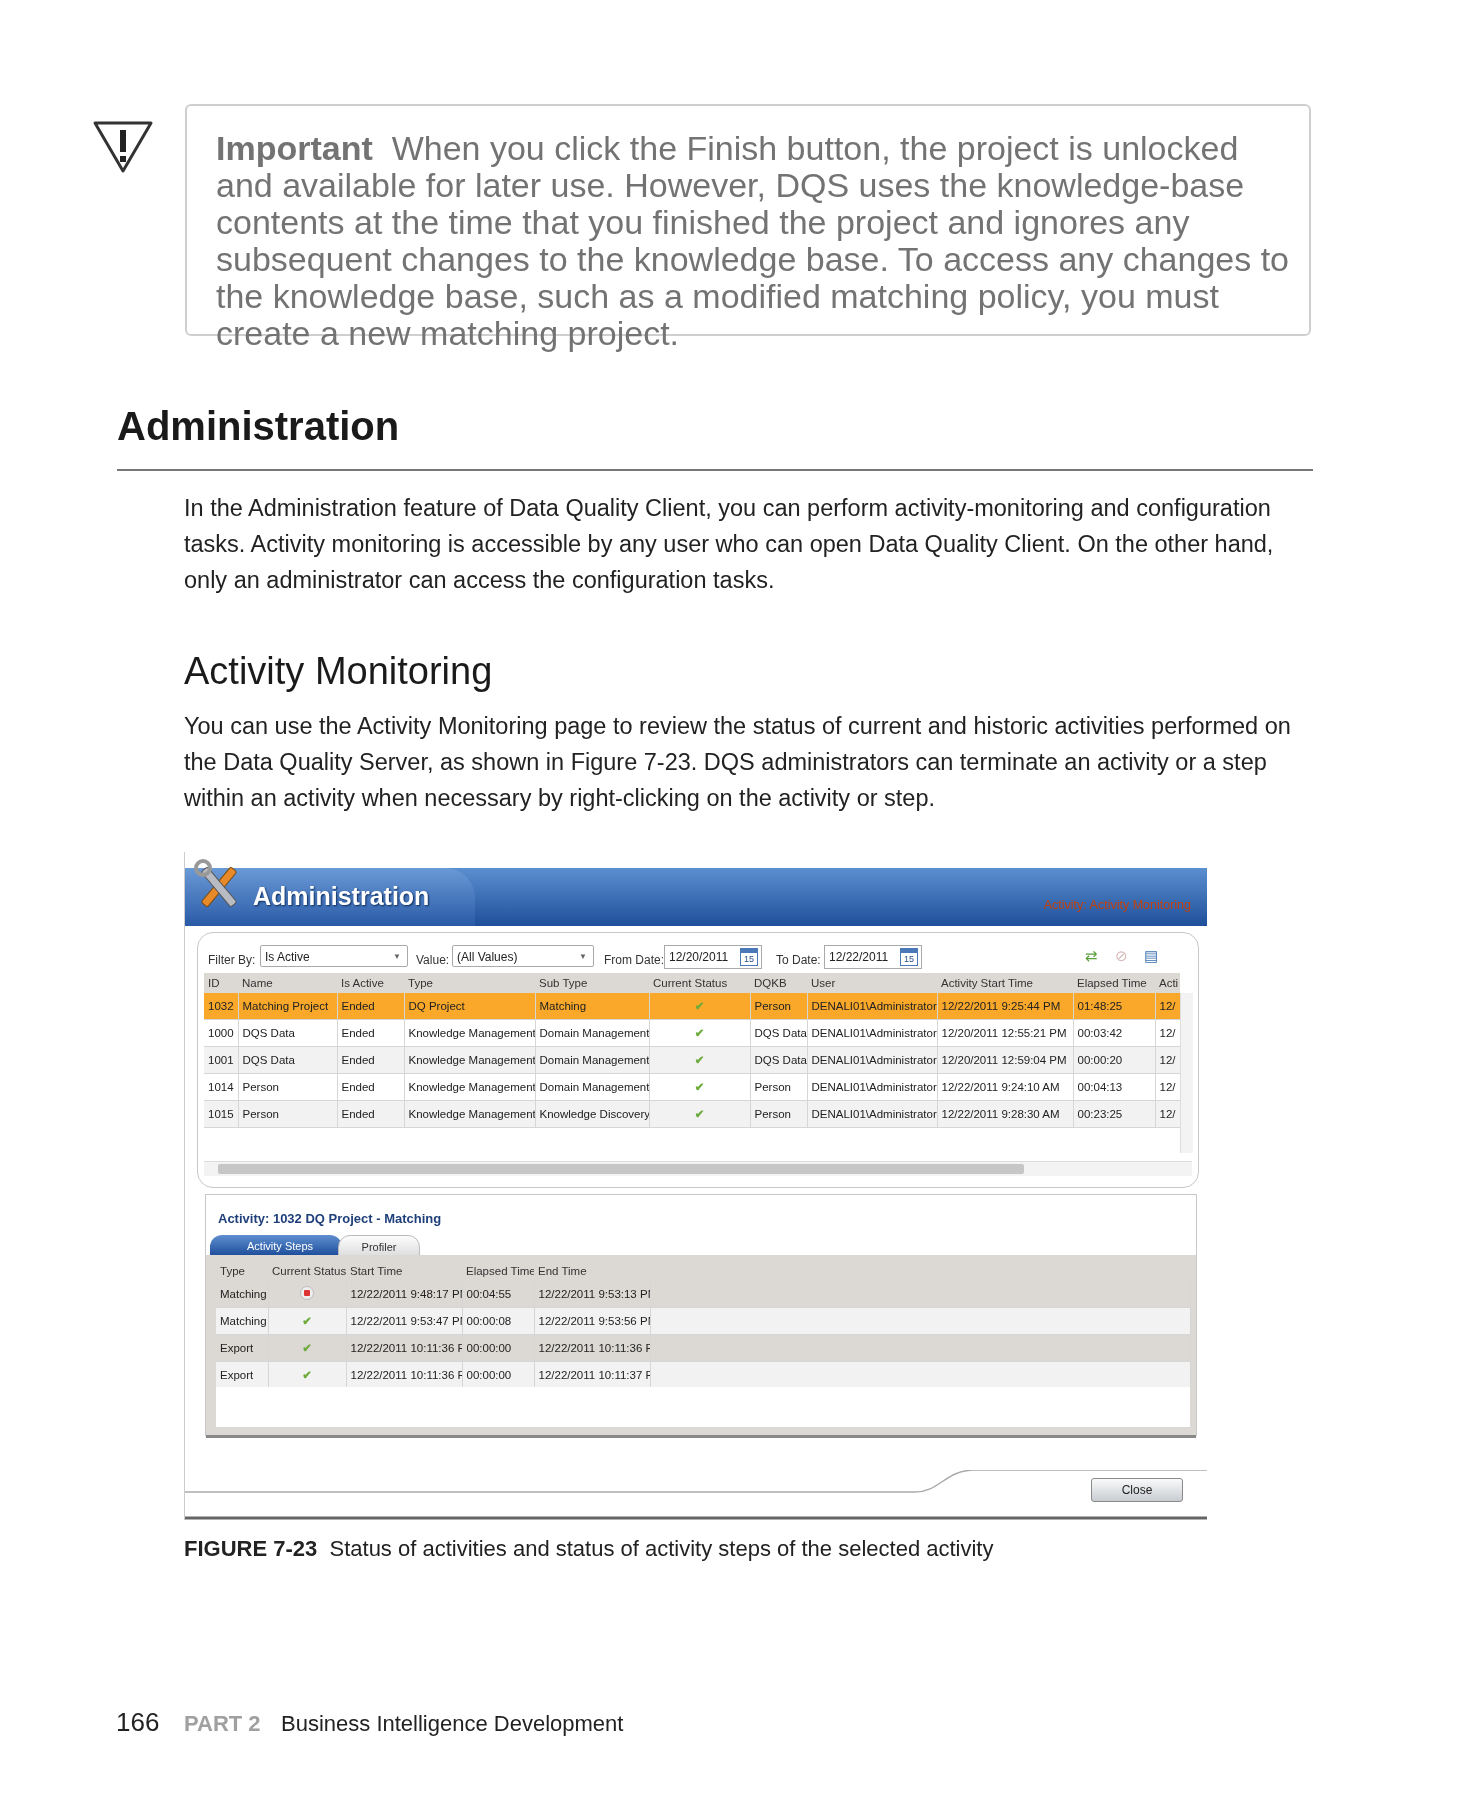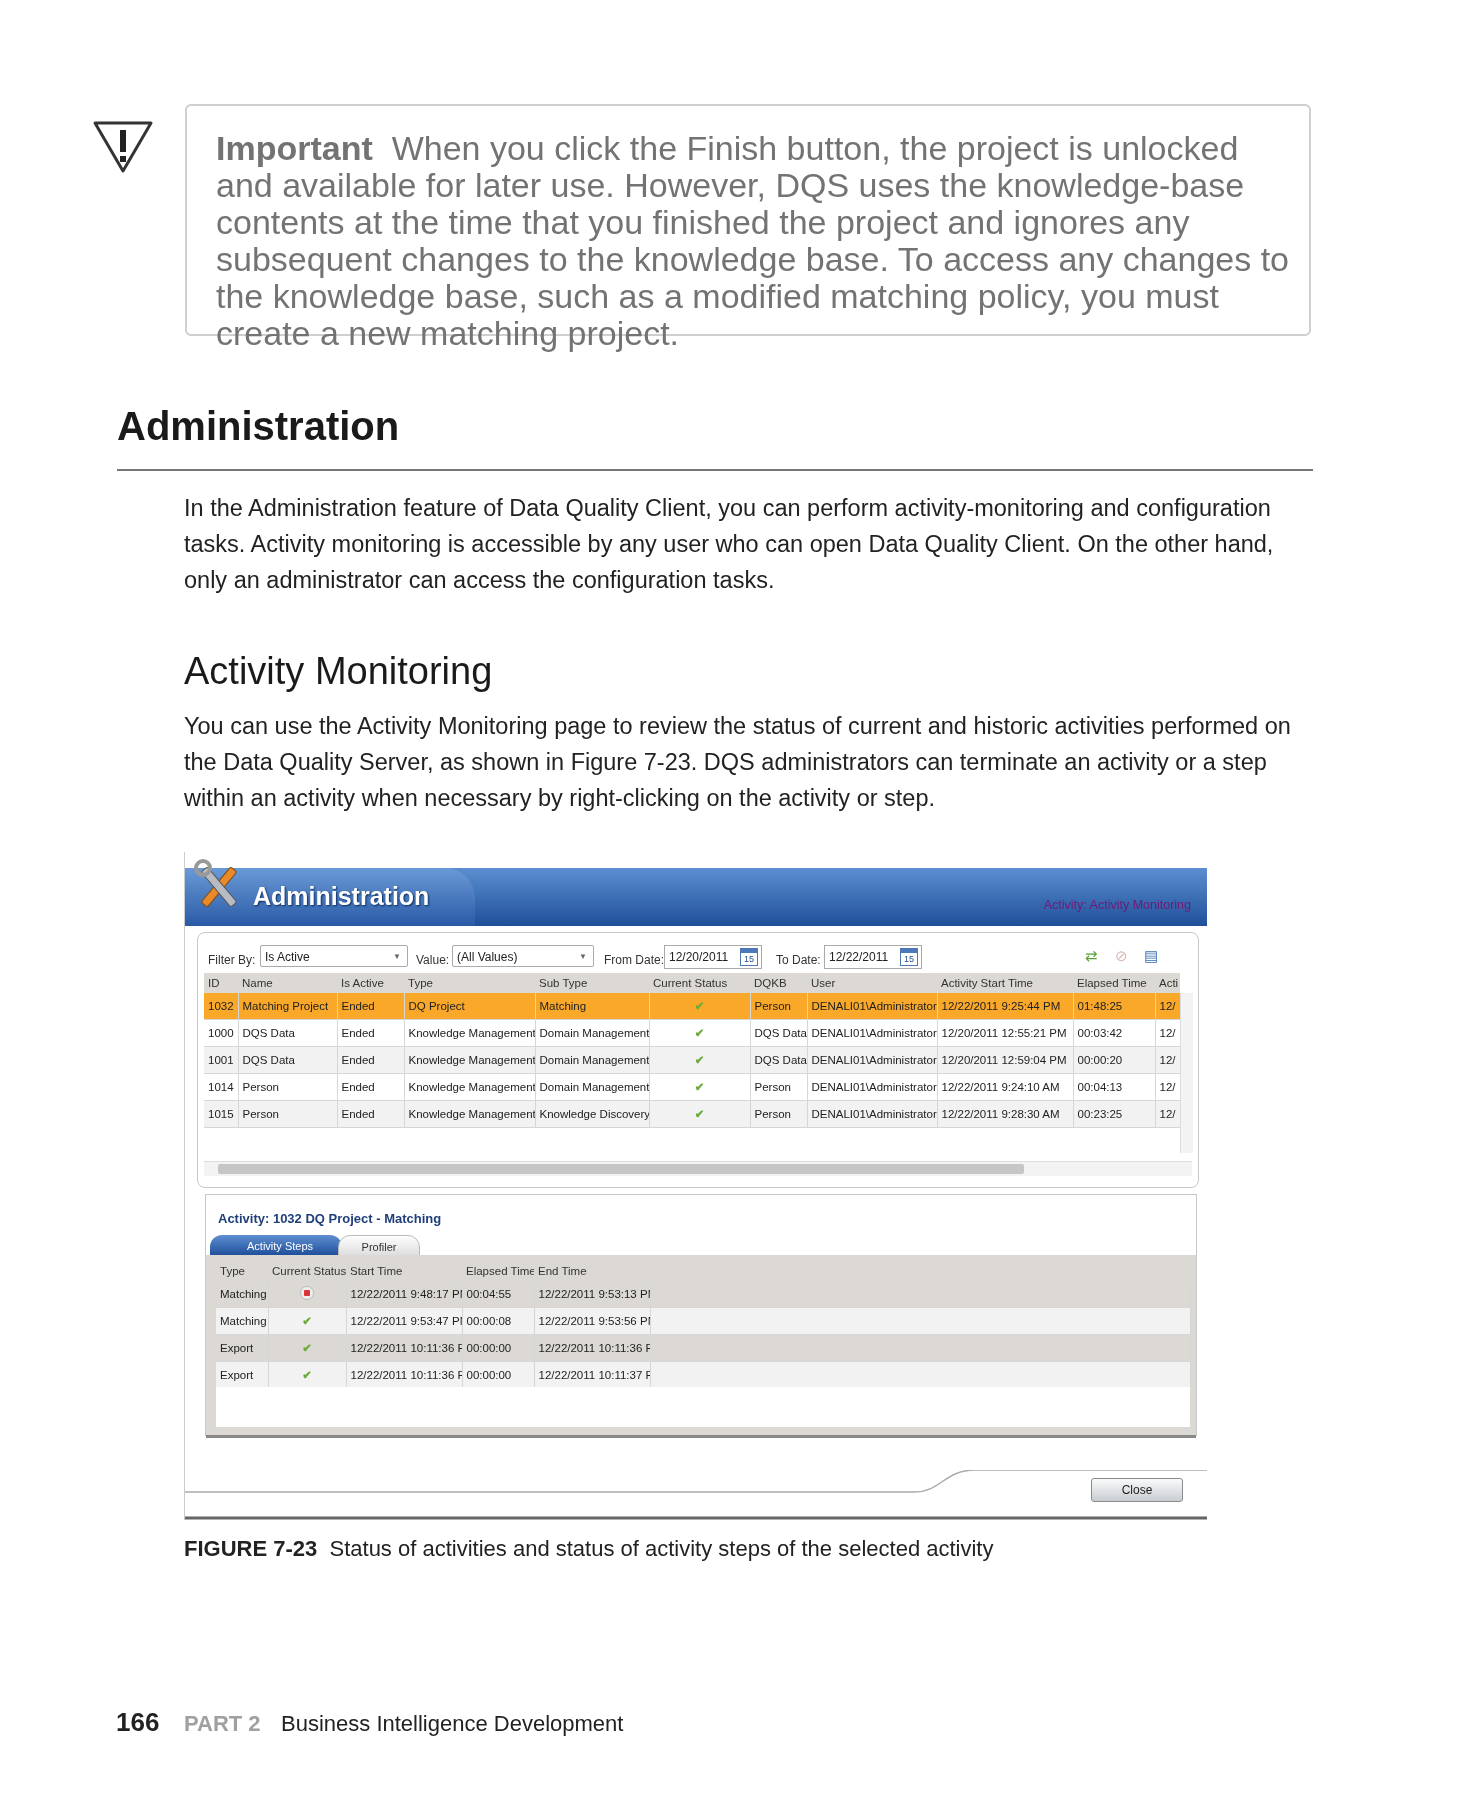--- a/index.html
+++ b/index.html
@@ -13,24 +13,24 @@
   h1.sec{left:117px;top:404px;margin:0;font-size:40px;font-weight:bold;color:#1a1a1a;}
   .rule{left:117px;top:469px;width:1196px;height:2px;background:#777;}
   .para{left:184px;width:1130px;font-size:23.5px;line-height:36px;color:#222;margin:0;}
   h2.sub{left:184px;top:650px;margin:0;font-size:38px;font-weight:normal;color:#1a1a1a;}
 
   
   .fig{left:184px;top:852px;width:1022px;height:668px;background:#fff;border-left:1px solid #ccc;}
   .hdr{left:0;top:16px;width:1022px;height:58px;background:linear-gradient(#5b8fd0,#1f4f9a);}
   .hdr-tab{left:0;top:16px;width:290px;height:58px;background:linear-gradient(#6a9ad6,#2a5aa6);border-top-right-radius:30px;}
   .hdr-title{left:68px;top:30px;font-size:25px;font-weight:bold;color:#fff;text-shadow:1px 1px 2px #0a2a5a;}
-  .hdr-sub{right:16px;top:46px;font-size:12.5px;color:#701a75;}
+  .hdr-sub{right:16px;top:46px;font-size:12.5px;color:#c2410c;}
   .tool-icon{left:8px;top:6px;width:54px;height:56px;}
 
-  .panel1{left:12px;top:80px;width:1000px;height:254px;border:1px solid #c8c8c8;border-radius:8px;background:#fff;}
+  .panel1{left:12px;top:80px;width:1000px;height:254px;border:1px solid #c8c8c8;border-radius:16px;background:#fff;}
   .flabel{font-size:12px;color:#333;top:20px;}
   .sel{top:12px;height:22px;border:1px solid #aaa;border-radius:2px;background:#fff;font-size:12px;line-height:22px;padding-left:4px;box-sizing:border-box;color:#222;}
   .sel .arr{position:absolute;right:6px;top:0;font-size:8px;color:#666;}
   .date{top:12px;height:24px;border:1px solid #aaa;background:#fff;font-size:12px;line-height:22px;padding-left:4px;box-sizing:border-box;}
   .cal{position:absolute;right:3px;top:2px;width:18px;height:18px;border:1px solid #4a78b8;background:#fff;font-size:9px;text-align:center;line-height:20px;color:#2a4f8a;box-sizing:border-box;}
   .cal:before{content:"";position:absolute;left:0;top:0;width:16px;height:4px;background:#4a78b8;}
 
   table.grid{border-collapse:collapse;font-size:11.5px;position:absolute;table-layout:fixed;}
   table.grid th{font-weight:normal;text-align:left;background:#dcd9d4;color:#333;height:20px;padding:0 4px;white-space:nowrap;overflow:hidden;}
   table.grid td{height:26px;padding:0 4px;border-right:1px solid #d6d6d6;border-bottom:1px solid #d6d6d6;white-space:nowrap;overflow:hidden;color:#222;}
@@ -49,21 +49,21 @@
   .tab{top:40px;height:20px;font-size:11px;text-align:center;line-height:22px;border-radius:12px 12px 0 0;}
   .tab.active{left:4px;width:124px;background:linear-gradient(#5f8fd0,#20509c);color:#fff;padding-left:8px;}
   .tab.inactive{left:132px;width:80px;background:linear-gradient(#fdfdfd,#ddd);border:1px solid #bbb;color:#333;}
   .steps-wrap{left:0;top:60px;width:990px;height:180px;background:#dcd9d4;border-bottom:3px solid #888;}
 
   .footer-bar{left:0;top:618px;width:1022px;height:50px;}
   .close-btn{left:906px;top:626px;width:90px;height:22px;border:1px solid #8a8a8a;border-radius:3px;background:linear-gradient(#fafafa,#c8cdd2);font-size:12px;text-align:center;line-height:22px;color:#222;}
 
   .caption{left:184px;top:1536px;font-size:22px;color:#222;}
   .caption b{font-weight:bold;}
-  .foot-num{left:116px;top:1707px;font-size:26px;font-weight:bold;color:#222;}
+  .foot-num{left:116px;top:1707px;font-size:26px;font-weight:normal;color:#222;}
   .foot-part{left:184px;top:1711px;font-size:22px;color:#a0a0a0;font-weight:bold;}
   .foot-title{left:281px;top:1711px;font-size:22px;color:#222;text-align:center;}
 </style>
 </head>
 <body>
 
 <svg class="abs warn-icon" viewBox="0 0 62 54">
   <polygon points="3,3 59,3 31,51" fill="#fff" stroke="#333" stroke-width="3" stroke-linejoin="round"></polygon>
   <rect x="28" y="10" width="6" height="22" fill="#222"></rect>
   <rect x="28" y="36" width="6" height="6" fill="#222"></rect>

